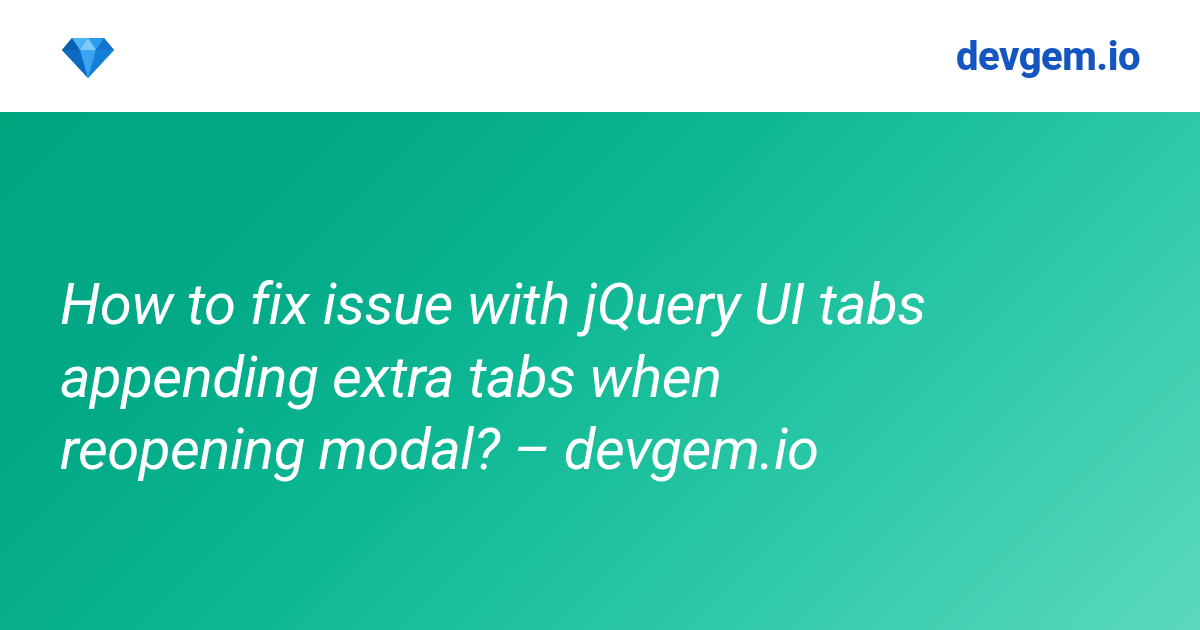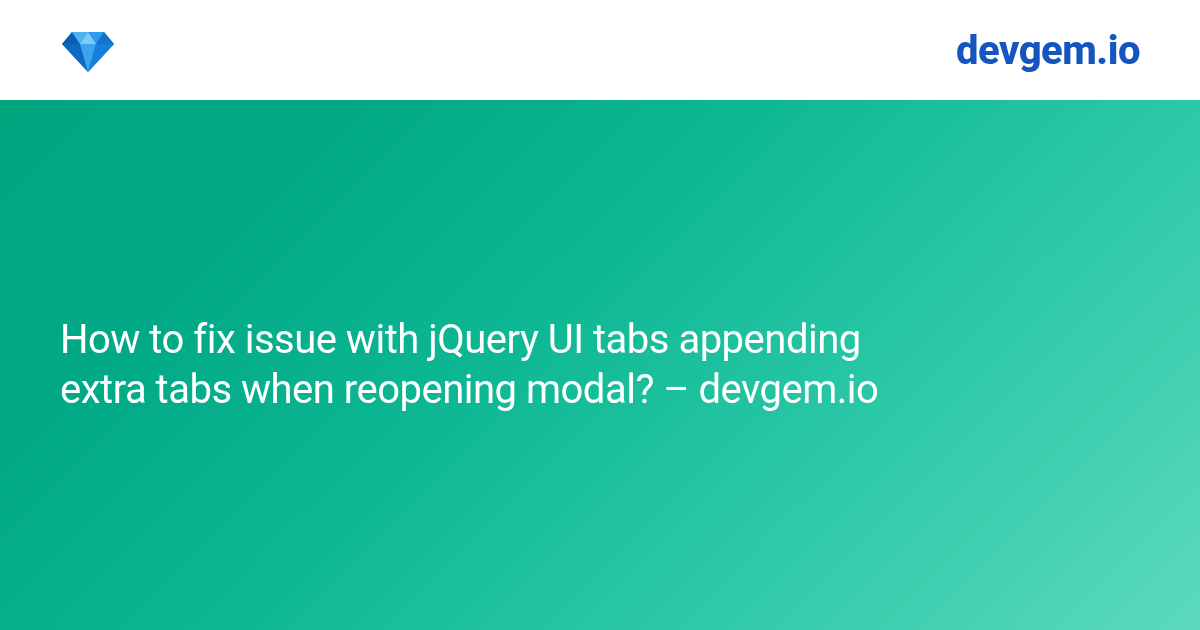--- a/index.html
+++ b/index.html
@@ -8,21 +8,21 @@
       box-sizing: border-box;
     }
     body {
       width: 1200px;
       height: 630px;
       font-family: -apple-system, BlinkMacSystemFont, "Segoe UI", Roboto, "Helvetica Neue", Arial, sans-serif;
       overflow: hidden;
     }
     .header {
       background: #ffffff;
-      height: 100px;
+      height: 112px;
       display: flex;
       align-items: center;
       justify-content: space-between;
       padding: 4px 60px;
     }
     .logo-icon {
       width: 56px;
       height: 48px;
       display: flex;
       align-items: center;
@@ -35,26 +35,27 @@
       letter-spacing: -0.5px;
     }
     .hero {
       height: 530px;
       background: linear-gradient(135deg, #00a67e 0%, #00a886 20%, #0fb894 45%, #2dc9a8 70%, #5cd9bd 100%);
       display: flex;
       align-items: center;
       padding: 0 60px;
     }
     .title {
-      font-size: 40px;
+      font-size: 58px;
       line-height: 1.25;
       font-weight: 400;
       color: #ffffff;
       max-width: 870px;
       letter-spacing: -0.5px;
+      font-style: italic;
     }
   </style>
 </head>
 <body>
 
 <div class="header">
   <div class="logo-icon">
     <svg width="56" height="48" viewBox="0 0 56 48">
       <polygon points="12,6 44,6 54,18 28,46 2,18" fill="#1789e6"></polygon>
       <polygon points="12,6 20,18 2,18" fill="#0b5fb0"></polygon>

